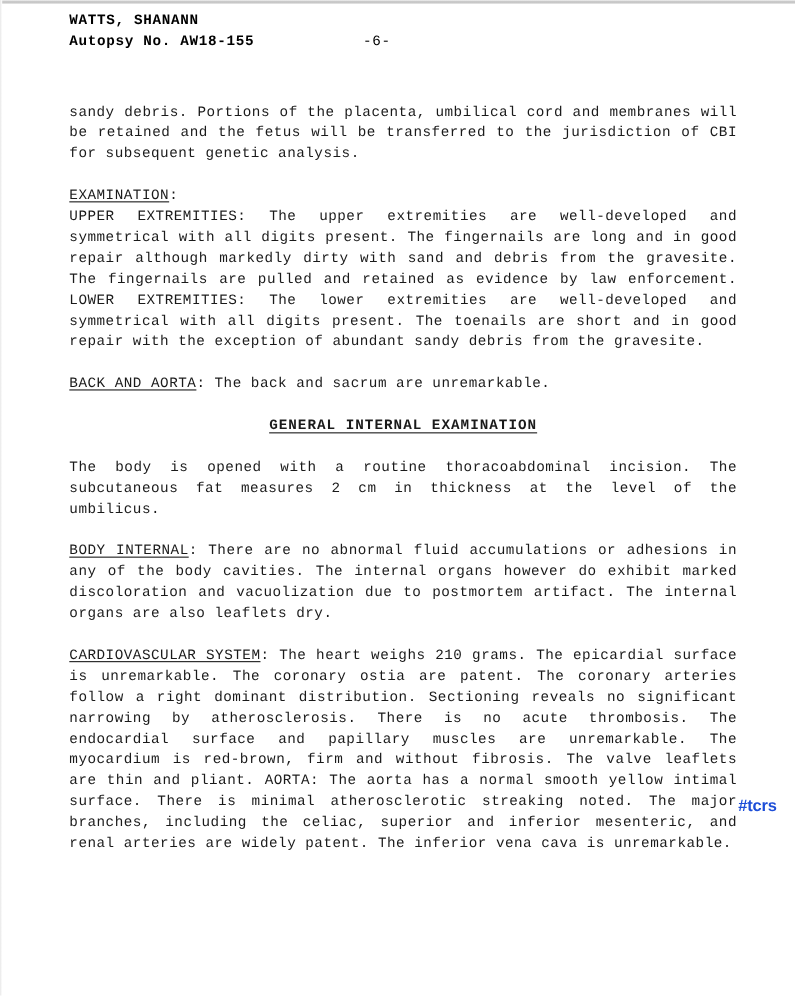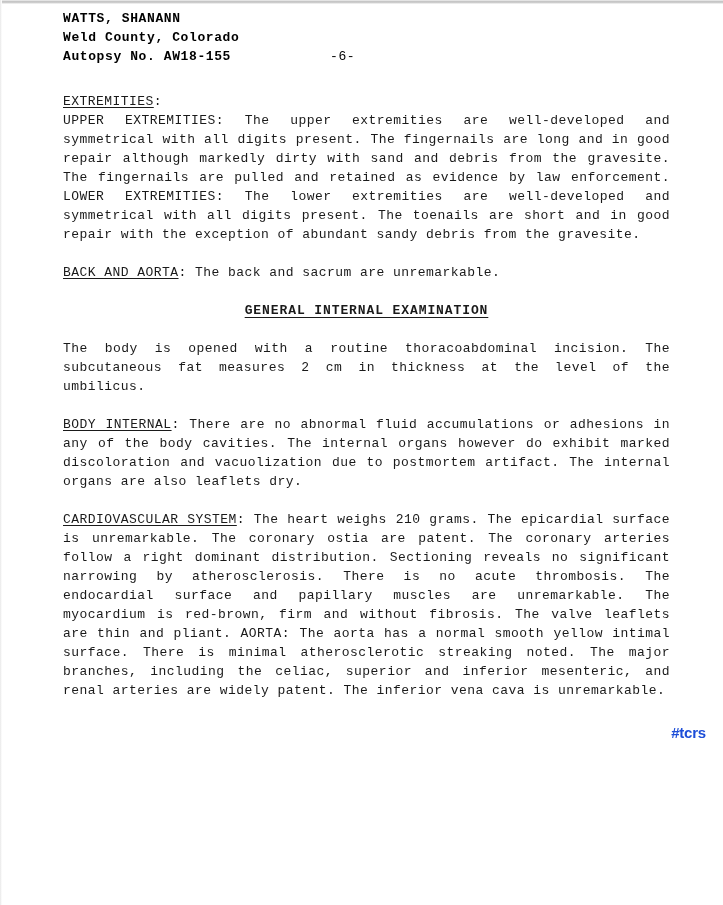--- a/index.html
+++ b/index.html
@@ -112,28 +112,28 @@
 </head>
 <body>
 
 <div id="page">
 
   <div class="scan-edge-top"></div>
   <div class="scan-edge-left"></div>
 
   <div class="doc-header">
     <div class="hline">WATTS, SHANANN</div>
-    <div class="hline">Weld County, Colorado</div>
     <div class="hline with-page"><span>Autopsy No. AW18-155</span><span class="page-number">-6-</span></div>
   </div>
 
   <div class="body-text">
 
+    <p class="para"><span>sandy debris. Portions of the placenta, umbilical cord and membranes will be retained and the fetus will be transferred to the jurisdiction of CBI for subsequent genetic analysis.</span></p>
 
-    <p class="para tight"><span class="label-underline">EXTREMITIES</span><span>:</span></p>
+    <p class="para tight"><span class="label-underline">EXAMINATION</span><span>:</span></p>
 
     <p class="para"><span>UPPER EXTREMITIES: The upper extremities are well-developed and symmetrical with all digits present. The fingernails are long and in good repair although markedly dirty with sand and debris from the gravesite. The fingernails are pulled and retained as evidence by law enforcement. LOWER EXTREMITIES: The lower extremities are well-developed and symmetrical with all digits present. The toenails are short and in good repair with the exception of abundant sandy debris from the gravesite.</span></p>
 
     <p class="para"><span class="label-underline">BACK AND AORTA</span><span>:  The back and sacrum are unremarkable.</span></p>
 
     <p class="section-heading"><span>GENERAL INTERNAL EXAMINATION</span></p>
 
     <p class="para"><span>The body is opened with a routine thoracoabdominal incision. The subcutaneous fat measures 2 cm in thickness at the level of the umbilicus.</span></p>
 
     <p class="para"><span class="label-underline">BODY INTERNAL</span><span>: There are no abnormal fluid accumulations or adhesions in any of the body cavities. The internal organs however do exhibit marked discoloration and vacuolization due to postmortem artifact. The internal organs are also leaflets dry.</span></p>

